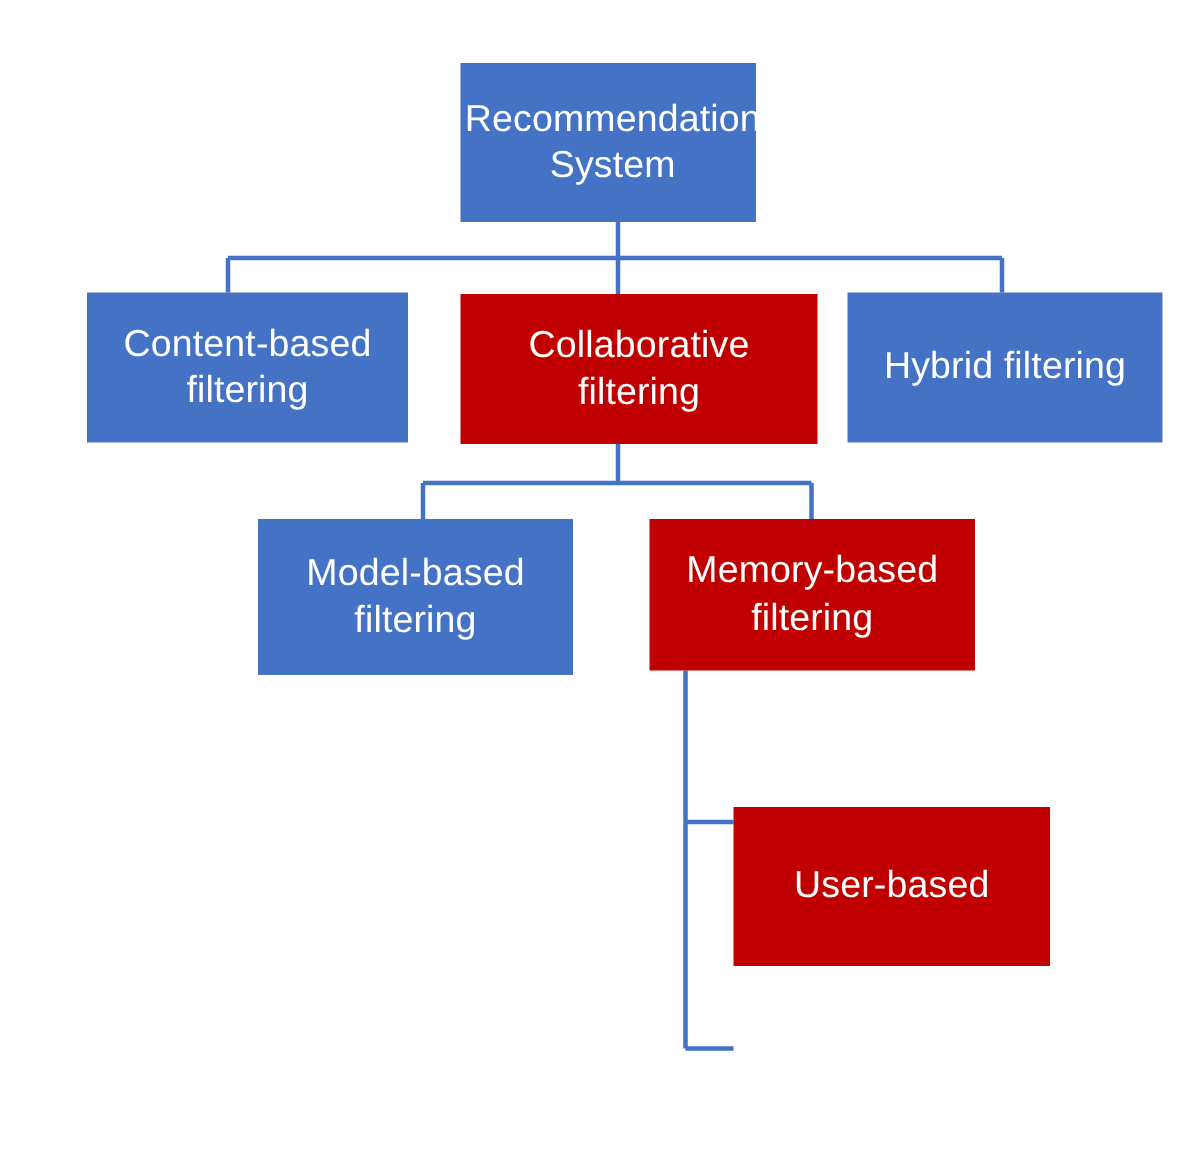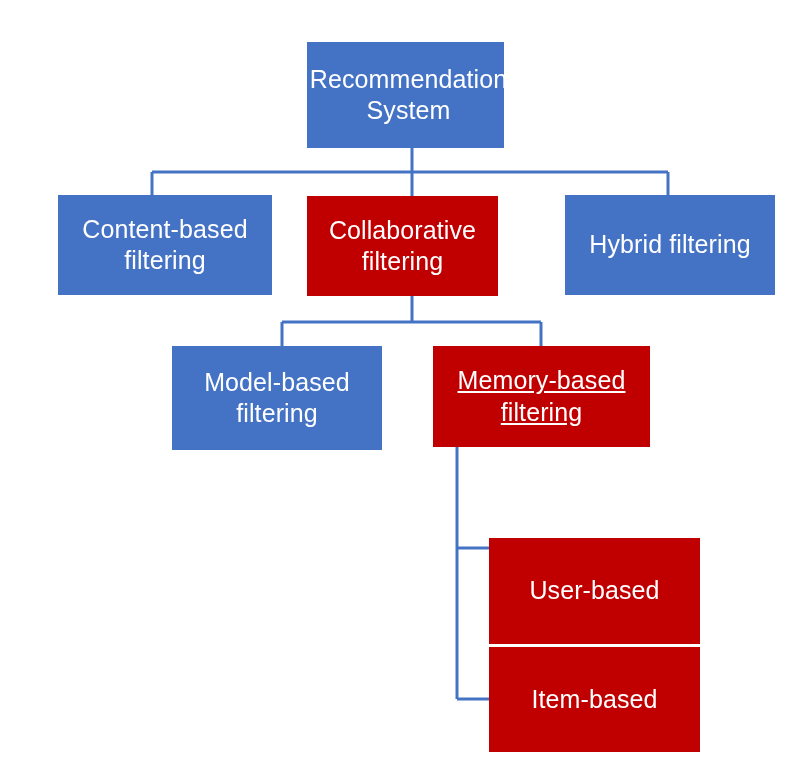--- a/index.html
+++ b/index.html
@@ -39,24 +39,24 @@
     padding: 2px 6px;
     white-space: pre-line;
     font-weight: 400;
   }
   .node-blue { background: #4472c4; }
   .node-red  { background: #c00000; }
 
   
   #node-root            { left: 307px; top: 42px;  width: 197px; height: 106px; padding-left: 12px; }
   #node-content-based   { left: 47px;  top: 195px; width: 214px; height: 100px; margin-left: 11px; }
-  #node-collaborative   { left: 307px; top: 196px; width: 191px; height: 100px; }
+  #node-collaborative   { left: 307px; top: 196px; width: 238px; height: 100px; }
   #node-hybrid          { left: 565px; top: 195px; width: 210px; height: 100px; }
   #node-model-based     { left: 172px; top: 346px; width: 210px; height: 104px; }
-  #node-memory-based    { left: 433px; top: 346px; width: 217px; height: 101px; text-decoration: underline; }
+  #node-memory-based    { left: 433px; top: 346px; width: 217px; height: 101px; }
   #node-user-based      { left: 489px; top: 494px; width: 211px; height: 106px; margin-top: 44px; }
   #node-item-based      { left: 489px; top: 647px; width: 211px; height: 105px; }
 </style>
 </head>
 <body>
 
 <div id="diagram-canvas">
 
   <svg id="connector-layer" viewBox="0 0 797 784" width="797" height="784" aria-hidden="true">
     <g stroke="#4472C4" stroke-width="3" fill="none" stroke-linecap="butt">
@@ -92,15 +92,14 @@
   <div class="node node-blue" id="node-hybrid">Hybrid filtering</div>
 
   <div class="node node-blue" id="node-model-based">Model-based
 filtering</div>
 
   <div class="node node-red" id="node-memory-based">Memory-based
 filtering</div>
 
   <div class="node node-red" id="node-user-based">User-based</div>
 
-  <div class="node node-red" id="node-item-based">Item-based</div>
 
 </div>
 
 </body></html>

